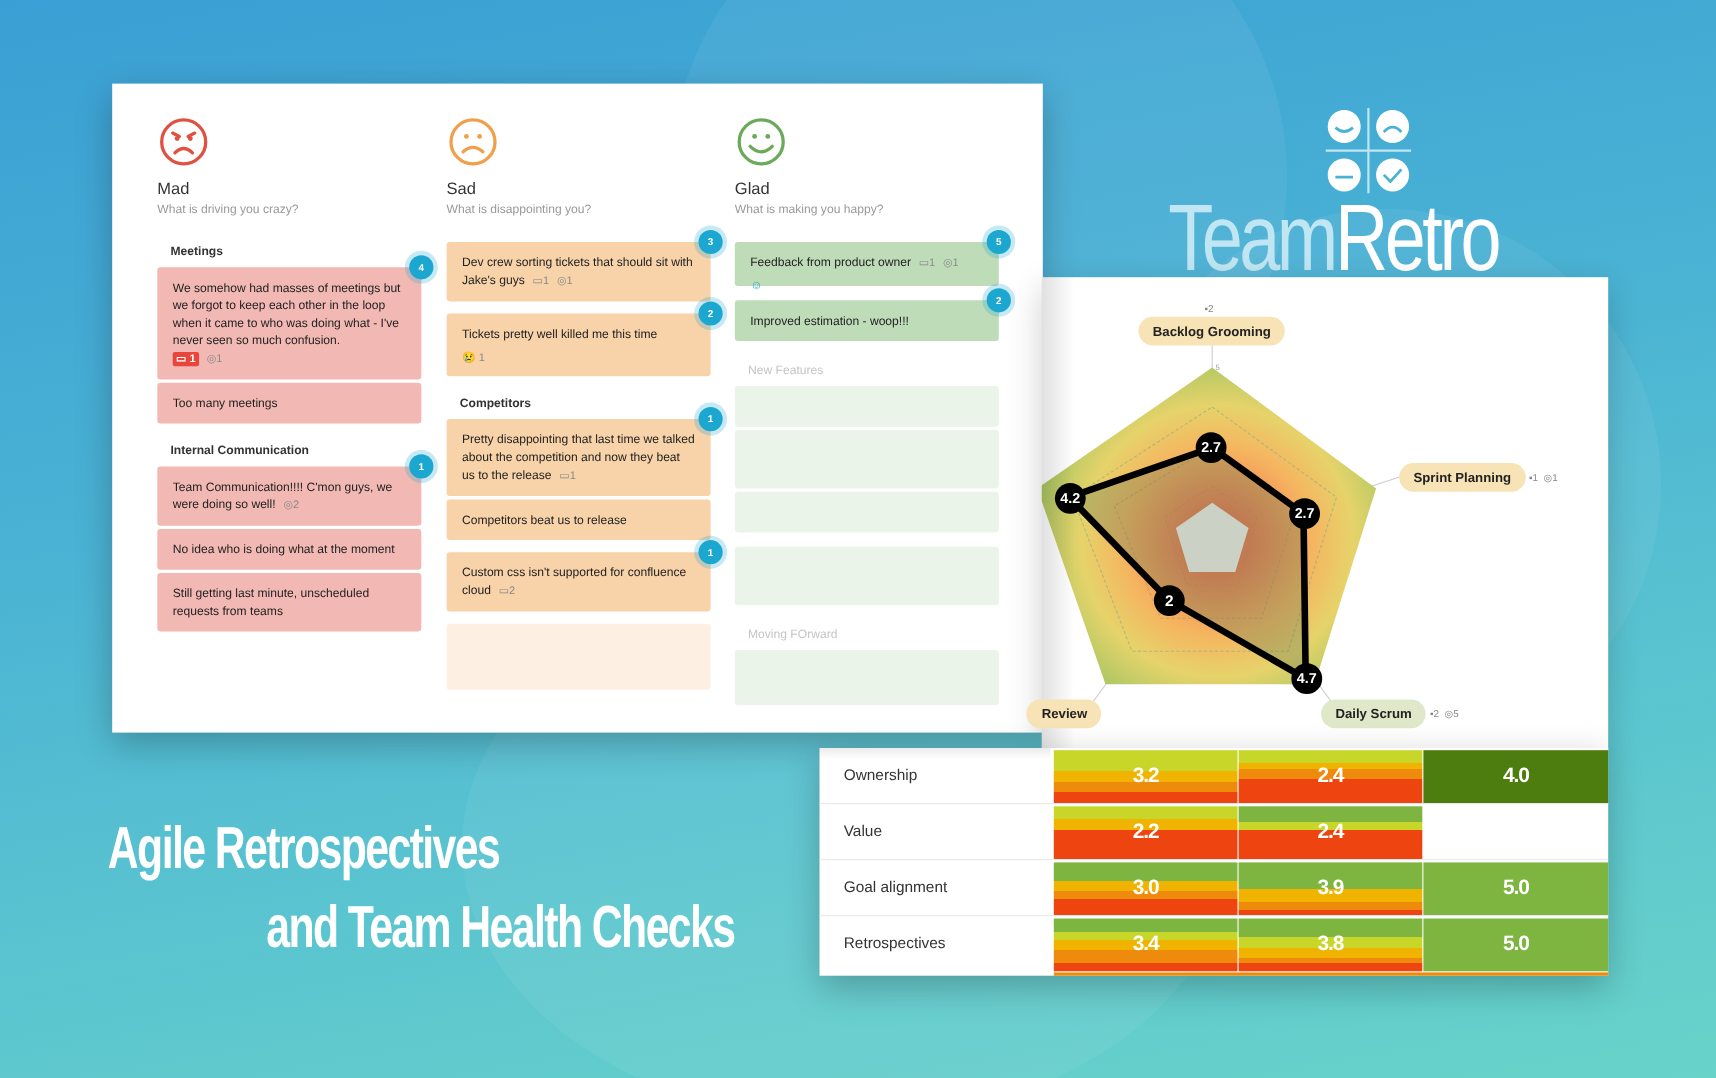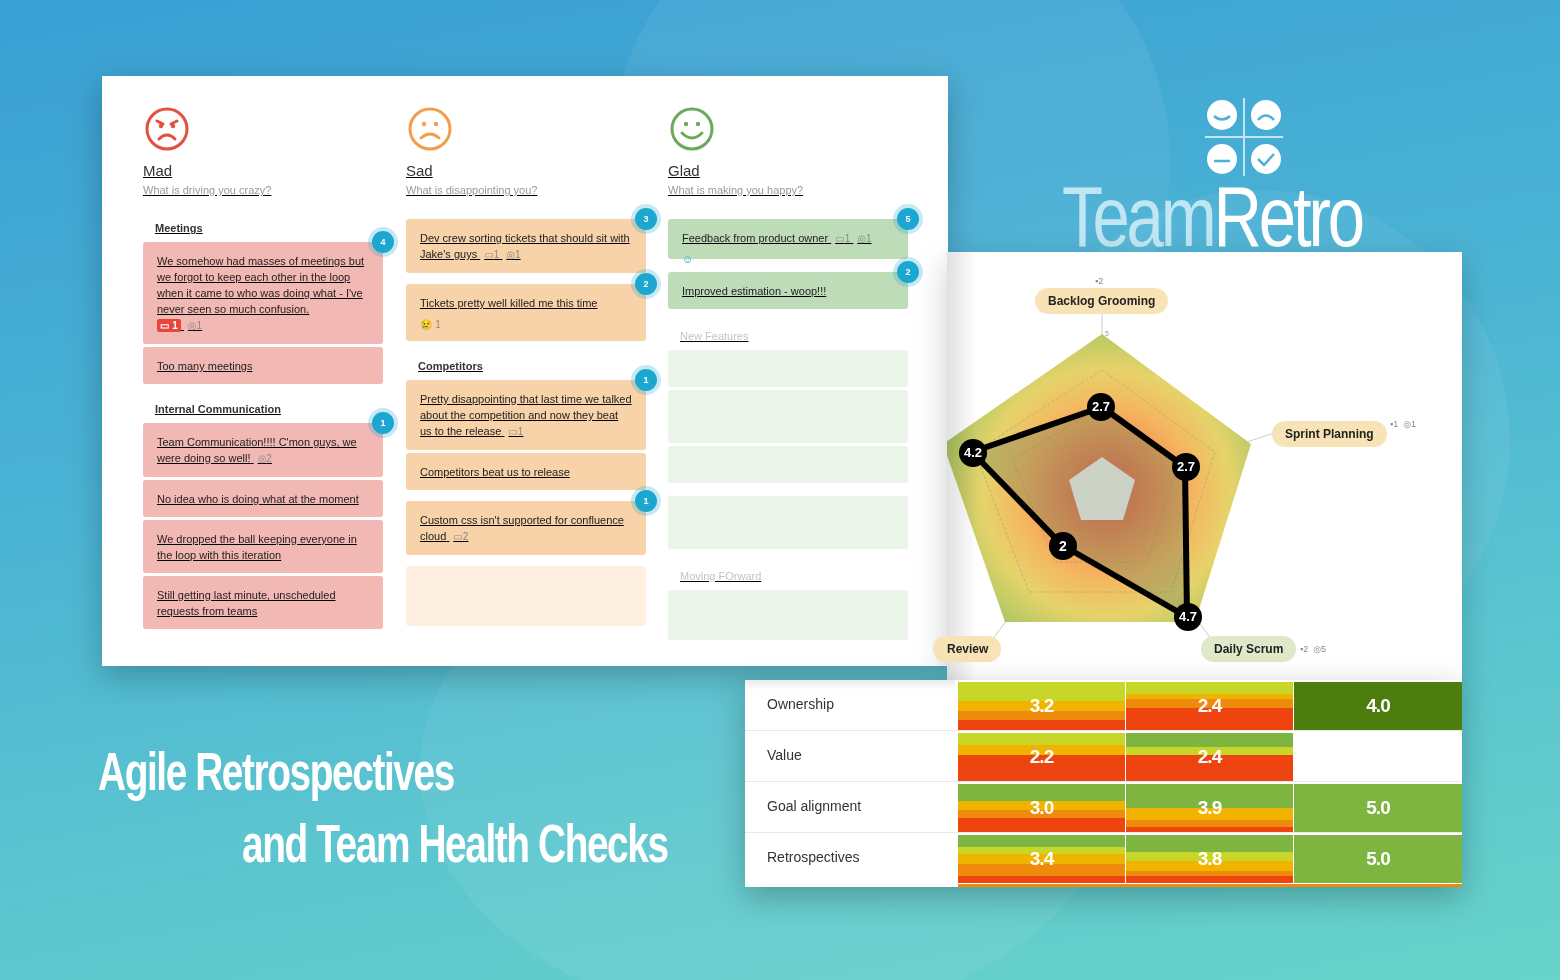--- a/index.html
+++ b/index.html
@@ -8,21 +8,21 @@
     font-family: "Liberation Sans", sans-serif;
     background: linear-gradient(170deg, #3a9fd4 0%, #4ab2d4 40%, #5ac4d0 70%, #68d3c9 100%);
     position: relative;
   }
   .bg-circle { position: absolute; border-radius: 50%; background: rgba(255,255,255,0.06); }
   
   .board {
     position: absolute; left: 102px; top: 76px; width: 846px; height: 590px;
     background: #fff; box-shadow: 0 10px 30px rgba(0,0,0,0.25); overflow: hidden;
   }
-  .col { position: absolute; top: 30px; width: 240px; text-decoration: underline; }
+  .col { position: absolute; top: 30px; width: 240px; }
   .col.mad { left: 41px; }
   .col.sad { left: 304px; }
   .col.glad { left: 566px; }
   .face { width: 46px; height: 46px; margin-left: 1px; }
   .col-title { font-size: 15px; color: #333; margin-top: 6px; }
   .col-sub { font-size: 11px; color: #999; margin-top: 5px; }
   .group-title { font-size: 11px; color: #333; font-weight: bold; padding-left: 12px; margin: 0 0 8px; }
   .group-title.faint { color: #c4c4c4; font-weight: normal; }
   .card {
     position: relative; border-radius: 3px; padding: 11px 14px 10px; font-size: 11px; line-height: 16px; color: #222;
@@ -102,21 +102,20 @@
       <span>Too many meetings</span>
     </div>
     <div style="height:16px"></div>
     <div class="group-title">Internal Communication</div>
     <div class="card">
       <span>Team Communication!!!! C'mon guys, we were doing so well!</span>
       <span class="meta">◎<span>2</span></span>
       <div class="vote-badge">1</div>
     </div>
     <div class="card"><span>No idea who is doing what at the moment</span></div>
-    <div class="card"><span>We dropped the ball keeping everyone in the loop with this iteration</span></div>
     <div class="card"><span>Still getting last minute, unscheduled requests from teams</span></div>
   </div>
 
   <div class="col sad">
     <svg class="face" viewBox="0 0 46 46">
       <circle cx="23" cy="23" r="20" fill="none" stroke="#f0a04b" stroke-width="3"></circle>
       <circle cx="17" cy="18" r="2.2" fill="#f0a04b"></circle>
         <circle cx="29" cy="18" r="2.2" fill="#f0a04b"></circle>
       <path d="M14 32 Q23 24 32 32" fill="none" stroke="#f0a04b" stroke-width="3" stroke-linecap="round"></path>
     </svg>
@@ -245,21 +244,21 @@
   <div style="position:absolute;left:140px;top:141px;width:28px;height:28px;border-radius:50%;background:#000;color:#fff;font-size:13px;font-weight:bold;text-align:center;line-height:28px;">2.7</div>
   <div style="position:absolute;left:225px;top:201px;width:28px;height:28px;border-radius:50%;background:#000;color:#fff;font-size:13px;font-weight:bold;text-align:center;line-height:28px;">2.7</div>
   <div style="position:absolute;left:227px;top:351px;width:28px;height:28px;border-radius:50%;background:#000;color:#fff;font-size:13px;font-weight:bold;text-align:center;line-height:28px;">4.7</div>
   <div style="position:absolute;left:102px;top:280px;width:28px;height:28px;border-radius:50%;background:#000;color:#fff;font-size:14px;font-weight:bold;text-align:center;line-height:28px;">2</div>
   <div style="position:absolute;left:12px;top:187px;width:28px;height:28px;border-radius:50%;background:#000;color:#fff;font-size:13px;font-weight:bold;text-align:center;line-height:28px;">4.2</div>
 
   
   <div class="radar-meta" style="left:148px;top:24px;">▪<span>2</span></div>
   <div class="radar-label" style="left:88px;top:36px;background:#f7e3b5;">Backlog Grooming</div>
   <div class="radar-label" style="left:325px;top:169px;background:#f7e3b5;">Sprint Planning</div>
-  <div class="radar-meta" style="left:443px;top:167px;">▪<span>1</span> &nbsp;◎<span>1</span></div>
+  <div class="radar-meta" style="left:443px;top:177px;">▪<span>1</span> &nbsp;◎<span>1</span></div>
   <div class="radar-label" style="left:254px;top:384px;background:#dfe9c9;">Daily Scrum</div>
   <div class="radar-meta" style="left:353px;top:392px;">▪<span>2</span> &nbsp;◎<span>5</span></div>
   <div class="radar-label" style="left:-14px;top:384px;background:#f7e3b5;padding-left:14px;">Review</div>
 </div>
 
 <div class="heat">
   <div style="position:absolute;left:0;top:0;width:210px;height:10px;background:linear-gradient(180deg,rgba(0,0,0,0.08),rgba(0,0,0,0));"></div>
 
   <div class="heat-row" style="top:0;">
     <div class="heat-label">Ownership</div>

